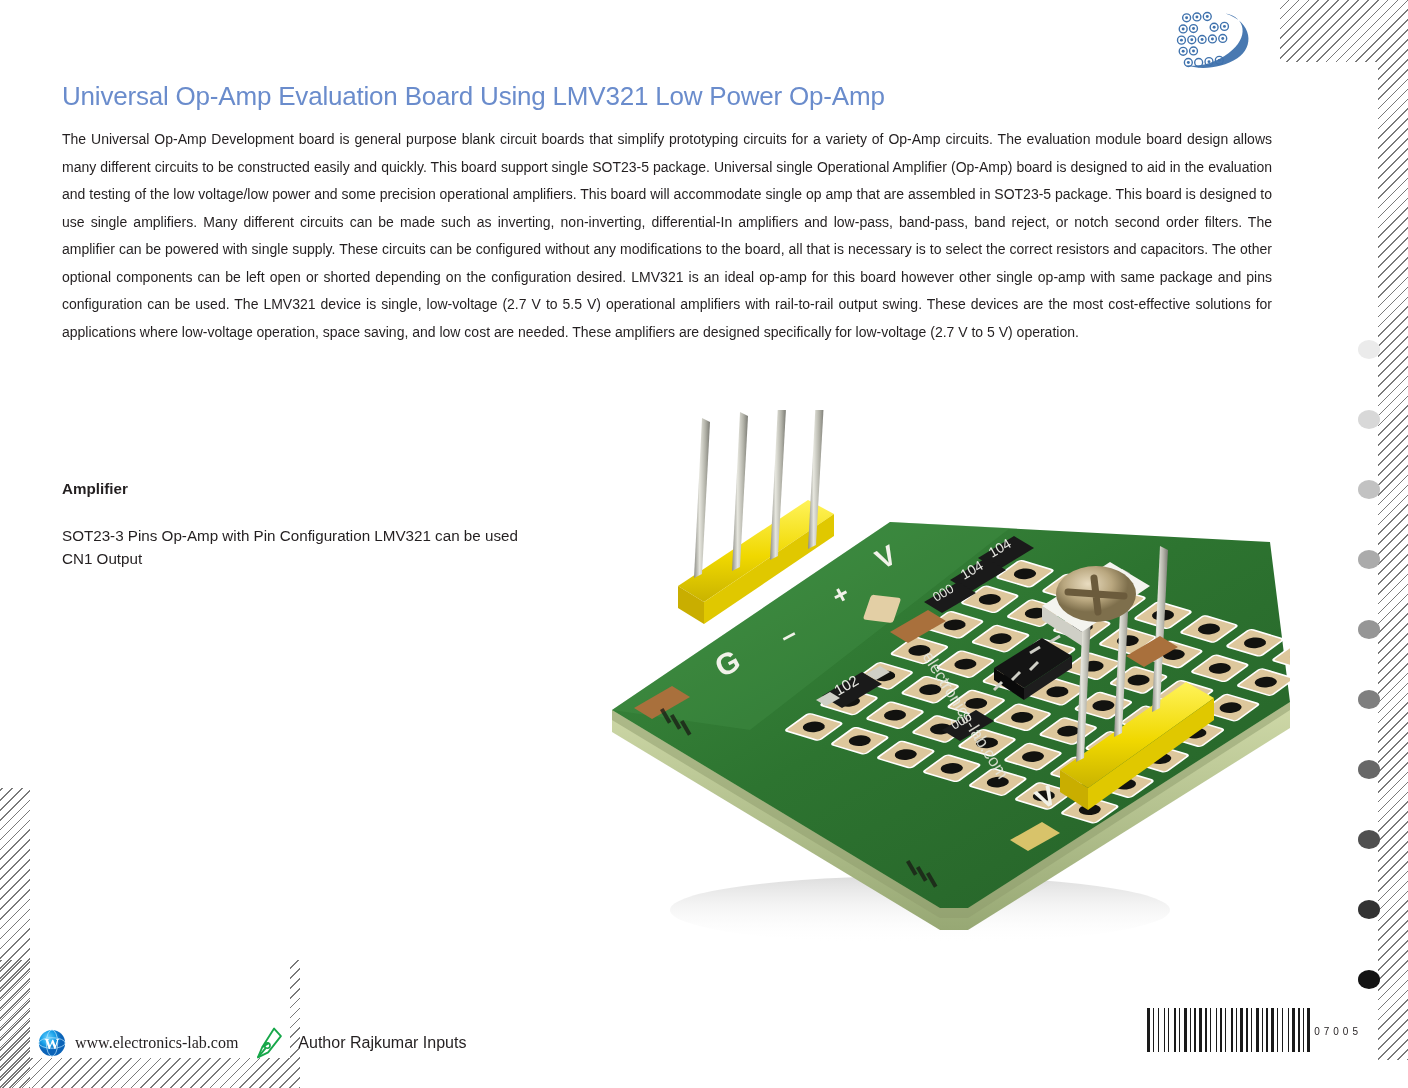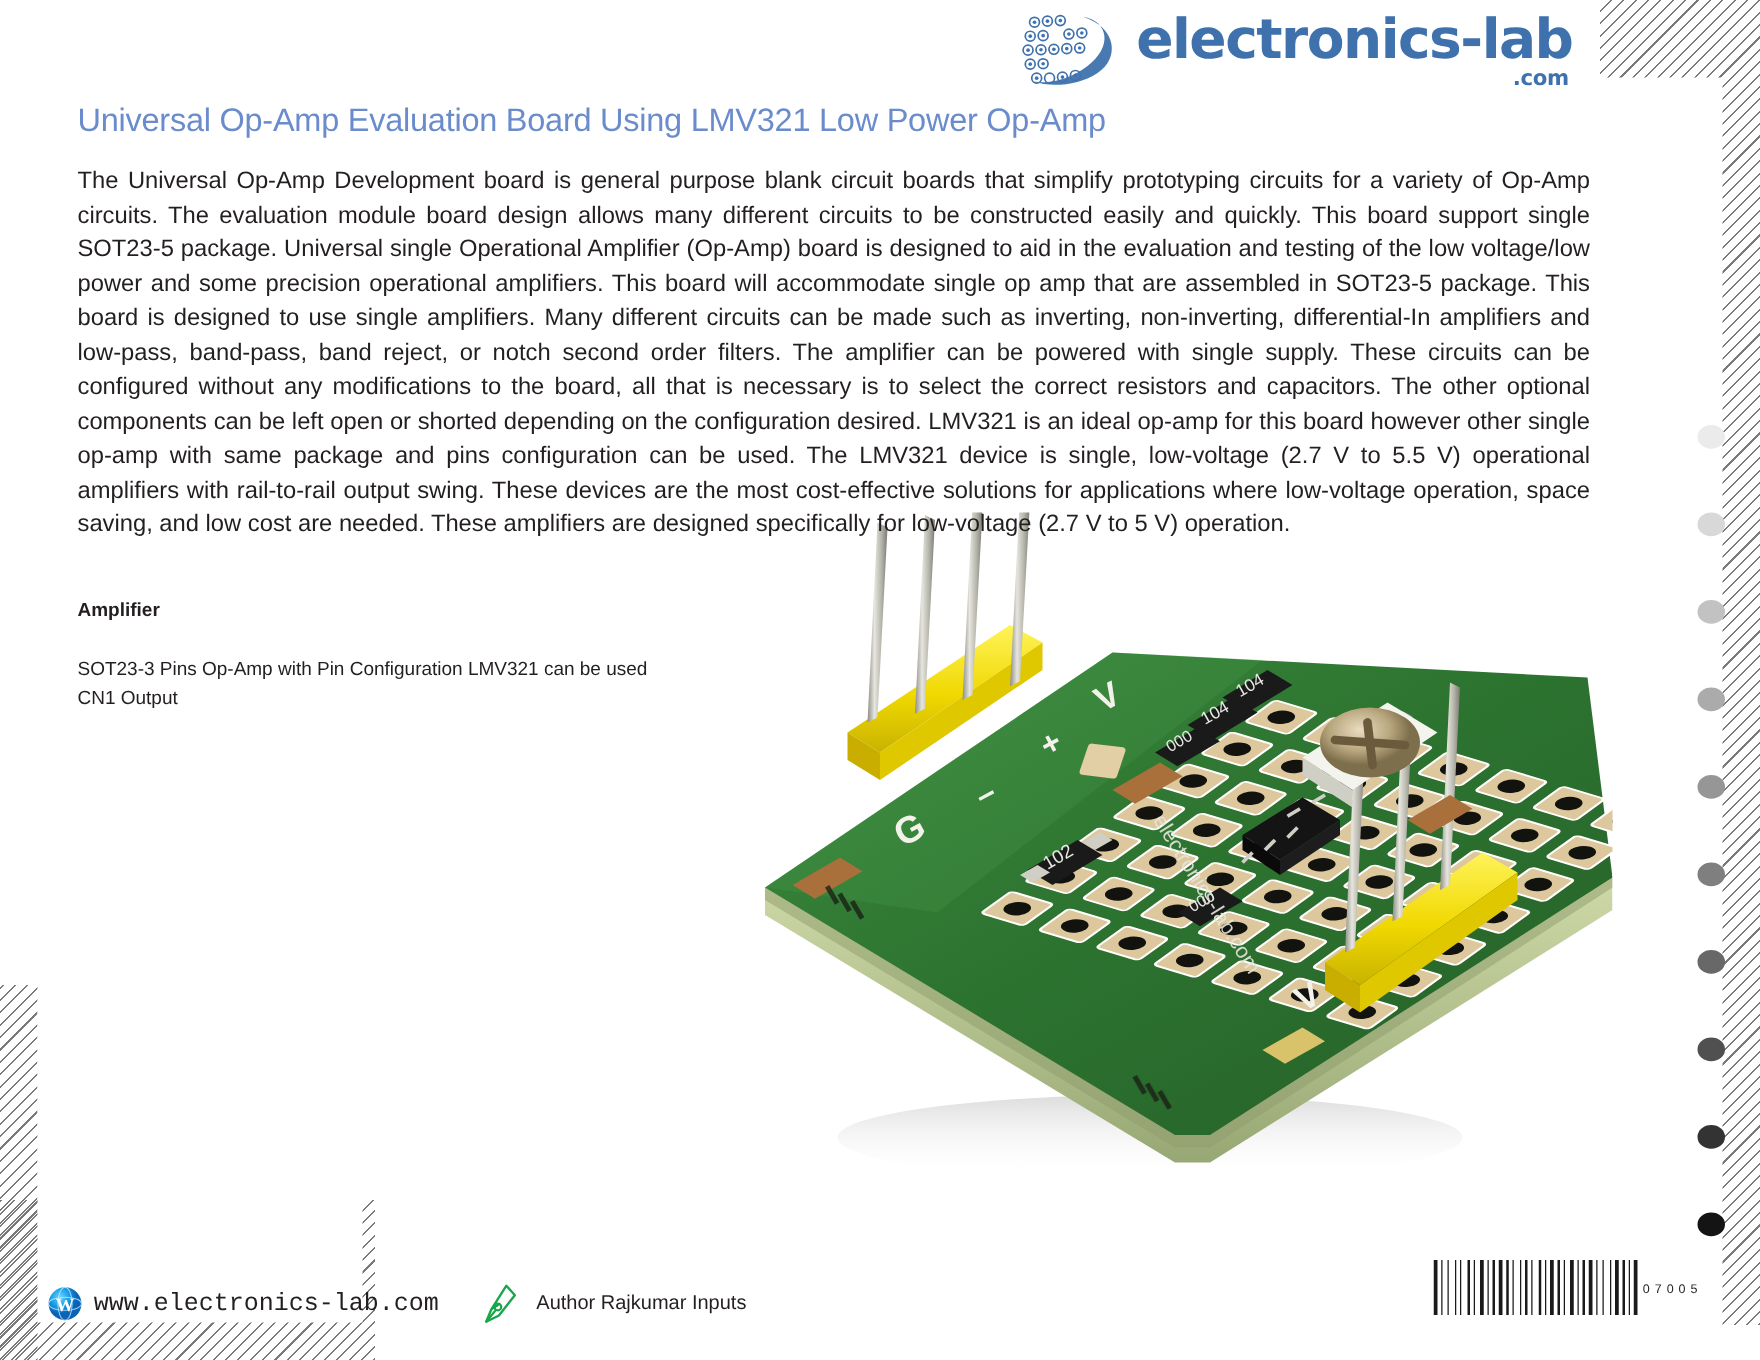--- a/index.html
+++ b/index.html
@@ -65,21 +65,21 @@
 
   .page-title{
     position:absolute;left:62px;top:64px;width:1100px;
     font-size:26px;font-weight:400;color:#6a8ccc;
     letter-spacing:-0.2px;z-index:3;
   }
 
   
   .intro{
     position:absolute;left:62px;top:112px;width:1210px;
-    font-size:19px;line-height:27.5px;color:#231f20;
+    font-size:14px;line-height:27.5px;color:#231f20;
     text-align:justify;z-index:3;
   }
 
   .features-head{
     position:absolute;left:62px;top:480px;
     font-size:15.2px;font-weight:700;color:#231f20;z-index:3;
   }
   .features-list{
     position:absolute;left:62px;top:524px;
     font-size:15.2px;line-height:23px;color:#231f20;z-index:3;
@@ -102,22 +102,22 @@
   }
   .photo svg{display:block;width:100%;height:100%;}
 
   
   .footer{
     position:absolute;left:38px;bottom:28px;
     display:flex;align-items:center;z-index:3;
   }
   .globe{width:28px;height:28px;flex:0 0 auto;}
   .site-url{
-    font-size:20px;color:#231f20;margin-left:9px;margin-right:34px;
-    font-family:Liberation Mono, monospace;
+    font-size:16px;color:#231f20;margin-left:9px;margin-right:16px;
+    font-family:Liberation Serif, serif;
   }
   .pen{width:30px;height:34px;flex:0 0 auto;}
   .author{
     font-size:16px;color:#231f20;margin-left:14px;
     font-family:"Liberation Sans", sans-serif;
   }
 
   .barcode-wrap{
     position:absolute;right:46px;bottom:36px;z-index:3;
     display:flex;align-items:center;
@@ -174,24 +174,20 @@
       <circle cx="47" cy="35.6" r="1.7"></circle>
         <circle cx="59" cy="35" r="1.7"></circle>
       <circle cx="13" cy="50" r="1.7"></circle>
         <circle cx="25" cy="49.6" r="1.7"></circle>
       <circle cx="19" cy="63" r="1.7"></circle>
         <circle cx="43" cy="62" r="1.7"></circle>
         <circle cx="55" cy="60.5" r="1.7"></circle>
     </g>
     <path d="M62 6 C86 10 90 34 66 52 C50 64 30 69 16 66 C32 72 58 70 76 58 C96 45 94 16 62 6 Z" fill="#3f72ad" opacity="0.95"></path>
   </svg>
-  <span class="logo-words">
-    <span class="logo-text">electronics-lab</span>
-    <span class="logo-dotcom">.com</span>
-  </span>
 </div>
 
 <h1 class="page-title">Universal Op-Amp Evaluation Board Using LMV321 Low Power Op-Amp</h1>
 
 <p class="intro">The Universal Op-Amp Development board is general purpose blank circuit boards that simplify prototyping circuits for a variety of Op-Amp circuits. The evaluation module board design allows many different circuits to be constructed easily and quickly. This board support single SOT23-5 package. Universal single Operational Amplifier (Op-Amp) board is designed to aid in the evaluation and testing of the low voltage/low power and some precision operational amplifiers. This board will accommodate single op amp that are assembled in SOT23-5 package. This board is designed to use single amplifiers. Many different circuits can be made such as inverting, non-inverting, differential-In amplifiers and low-pass, band-pass, band reject, or notch second order filters. The amplifier can be powered with single supply.  These circuits can be configured without any modifications to the board, all that is necessary is to select the correct resistors and capacitors. The other optional components can be left open or shorted depending on the configuration desired. LMV321 is an ideal op-amp for this board however other single op-amp with same package and pins configuration can be used. The LMV321 device is single, low-voltage (2.7 V to 5.5 V) operational amplifiers with rail-to-rail output swing. These devices are the most cost-effective solutions for applications where low-voltage operation, space saving, and low cost are needed. These amplifiers are designed specifically for low-voltage (2.7 V to 5 V) operation.</p>
 
 <div class="features-head">Amplifier</div>
 <div class="features-list">
   <div>SOT23-3 Pins Op-Amp with Pin Configuration LMV321 can be used</div>
   <div>CN1 Output</div>

